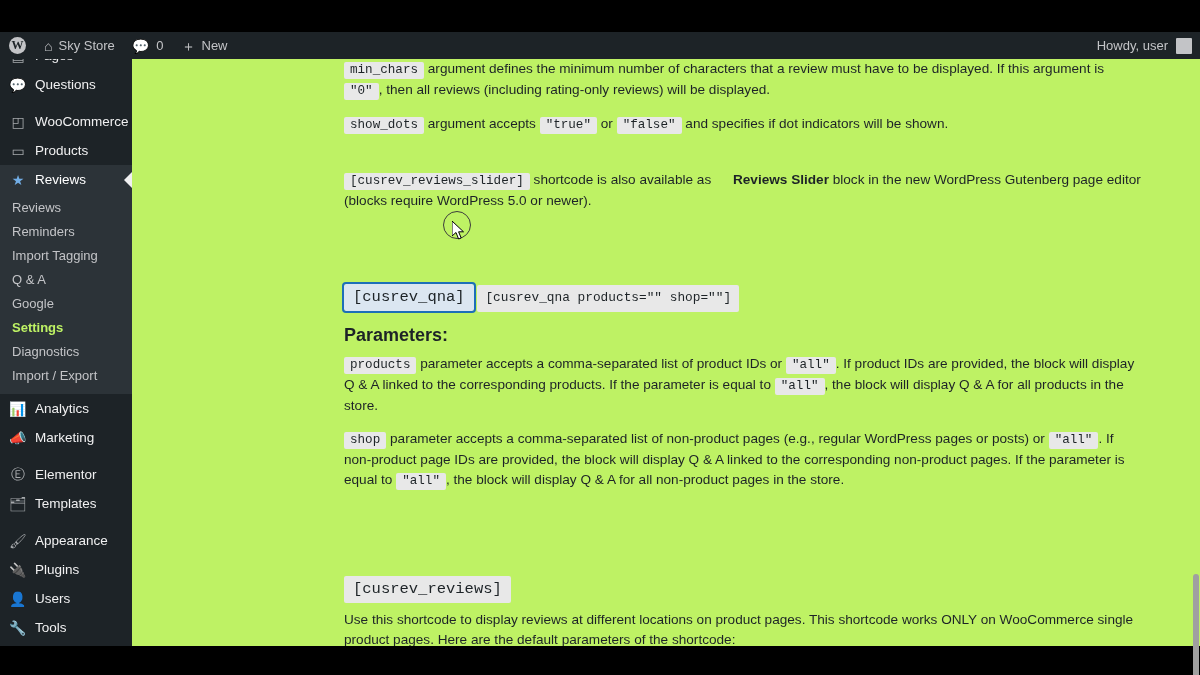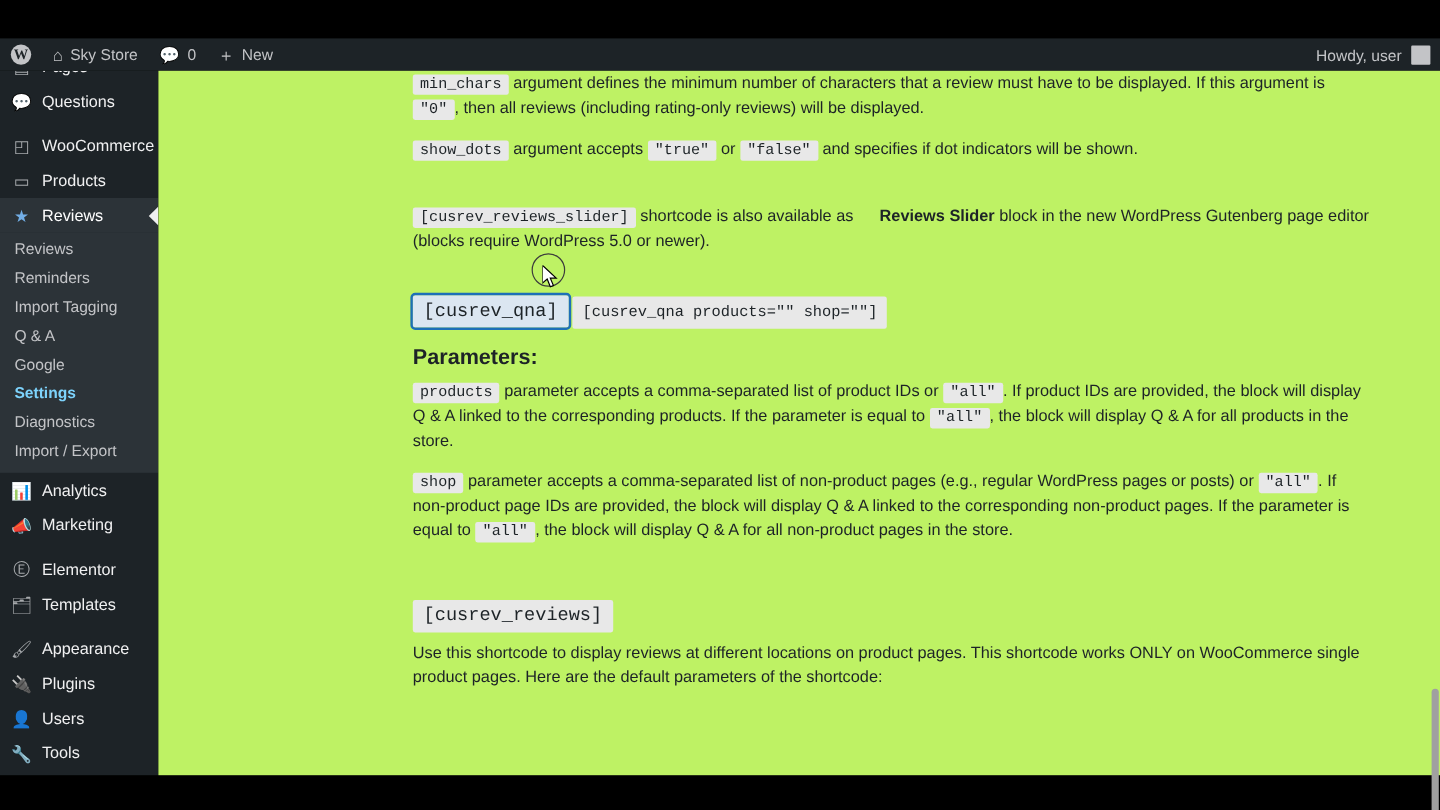--- a/index.html
+++ b/index.html
@@ -20,21 +20,21 @@
     position: absolute; top: 32px; left: 0; width: 1200px; height: 27px;
     background: #1d2327; color: #c3c4c7;
     display: flex; align-items: center;
     font-size: 13px;
   }
   .adminbar .ab-item {
     display: flex; align-items: center; gap: 6px;
     height: 27px; padding: 0 9px; color: #c3c4c7; white-space: nowrap;
   }
   .adminbar .ab-right {
-    margin-left: auto; display: flex; align-items: flex-end;
+    margin-left: auto; display: flex; align-items: center;
     padding-right: 8px;
   }
   .wp-logo-circle {
     width: 17px; height: 17px; border-radius: 50%;
     background: #c3c4c7; position: relative; display: inline-block;
   }
   .wp-logo-circle::before {
     content: "W"; position: absolute; inset: 0;
     color: #1d2327; font-size: 12px; font-weight: bold;
     display: flex; align-items: center; justify-content: center;
@@ -68,21 +68,21 @@
     position: absolute; right: 0; top: 50%; transform: translateY(-50%);
     width: 0; height: 0;
     border-top: 8px solid transparent; border-bottom: 8px solid transparent;
     border-right: 8px solid #f0f0f1;
   }
   .submenu { background: #2c3338; padding: 2px 0 6px 0; }
   .submenu-item {
     display: block; padding: 3px 10px 3px 12px;
     font-size: 13px; color: #c3c4c7; white-space: nowrap; line-height: 18px;
   }
-  .submenu-item.active { color: #7dd3fc; font-weight: bold; }
+  .submenu-item.active { color: #bef264; font-weight: bold; }
   .menu-top-cut {
     height: 11px; overflow: hidden; position: relative;
   }
   .menu-top-cut .menu-item { margin-top: -18px; }
 
   
   .content {
     position: absolute; top: 59px; left: 132px;
     width: 1068px; height: 587px;
     background: #bef264; overflow: hidden;
@@ -121,21 +121,21 @@
   .strong { font-weight: bold; padding-left: 18px; }
   .code-line {
     font-family: "Liberation Mono", monospace;
     background: #e8e8e8;
     padding: 3px 8px 4px 8px;
     border-radius: 2px;
     display: inline-block;
     font-size: 12.8px;
     margin-bottom: 13px;
   }
-  .section { margin-bottom: 0; }
+  .section { margin-bottom: 0; margin-top: 38px; }
   
   .cursor-ring {
     position: absolute;
     width: 28px; height: 28px; border-radius: 50%;
     border: 1.6px solid #3c3c3c;
     left: 443px; top: 211px;
     pointer-events: none;
   }
   .cursor-arrow {
     position: absolute; left: 452px; top: 221px;

